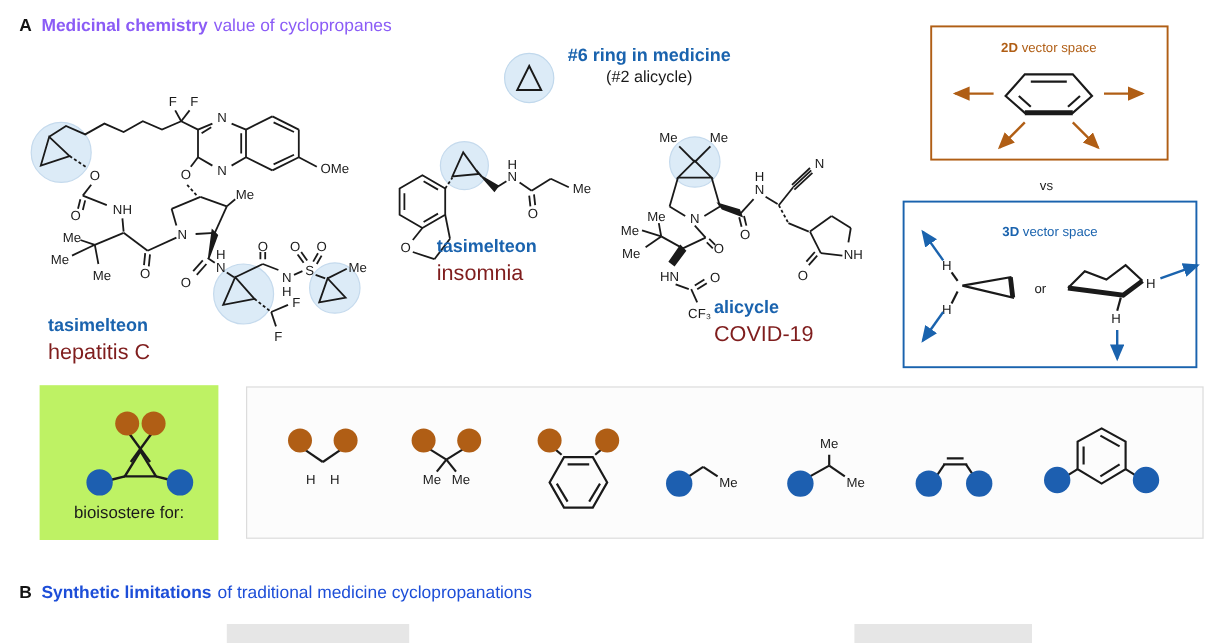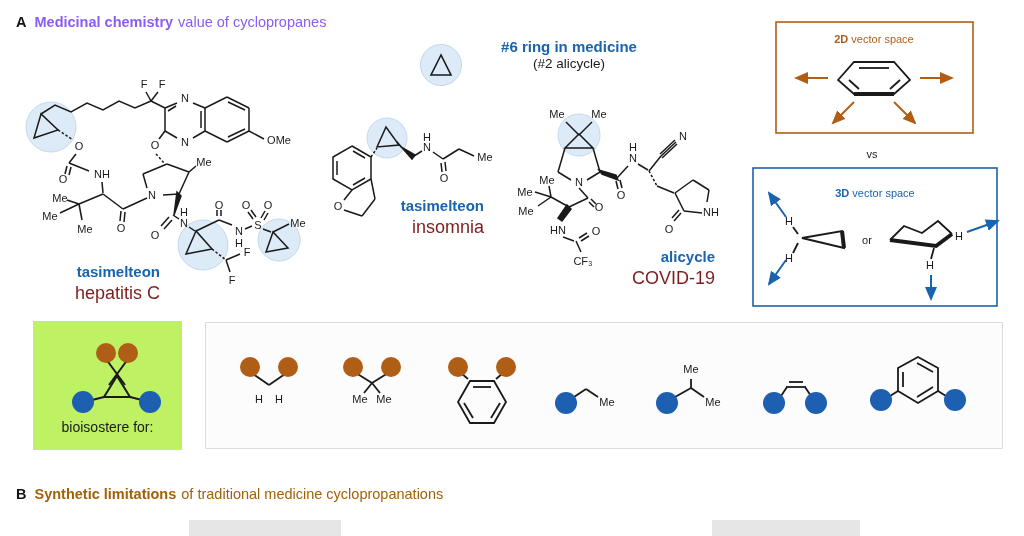--- a/index.html
+++ b/index.html
@@ -3,27 +3,27 @@
 <meta charset="utf-8">
 <style>
   html,body{margin:0;padding:0;background:#fff}
   .canvas{position:relative;width:1024px;height:536px;background:#fff;overflow:hidden;
           font-family:"Liberation Sans",sans-serif;color:#1a1a1a}
   .abs{position:absolute}
   .panel-title{font-size:14.5px;white-space:nowrap}
   .panel-label{font-weight:bold;color:#141414;margin-right:8px}
   .t-strong{font-weight:bold;margin-right:5px}
   .blue{color:#8b5cf6}
-  .orange{color:#a16207}
+  .orange{color:#1d4ed8}
   .badge-circle{width:40px;height:40px;border-radius:50%;background:#dcebf7;border:1px solid #c0d8ec;
                 display:flex;align-items:center;justify-content:center}
   .badge-text{width:170px;text-align:center;line-height:1.2}
   .badge-title{font-size:15px;font-weight:bold;color:#1a63ae}
   .badge-sub{font-size:13.5px;color:#1a1a1a}
-  .molcap{text-align:right;line-height:1.25}
+  .molcap{text-align:left;line-height:1.25}
   .molname{font-size:15px;font-weight:bold;color:#1a63ae}
   .indication{font-size:18px;color:#7f1d1d}
   .graybox{background:#bef264}
   .fragbox{background:#fcfcfc;border:1px solid #dcdcdc}
   .bio-caption{font-size:14px;color:#1a1a1a;text-align:center;width:100%}
   .bottom-stub{background:#e6e6e6}
   svg{display:block}
   svg text{font-family:"Liberation Sans",sans-serif;font-size:11px;fill:#1a1a1a}
 </style>
 </head>
@@ -33,21 +33,21 @@
 
   <div class="abs panel-title" style="left:16px;top:14px">
     <span class="panel-label">A</span><span class="t-strong blue">Medicinal chemistry</span><span class="blue">value of cyclopropanes</span>
   </div>
 
   <div class="abs badge-circle" style="left:420px;top:44px">
     <svg width="30" height="28" viewBox="0 0 30 28">
       <path d="M15 4 L5 24 L25 24 Z" fill="none" stroke="#1a1a1a" stroke-width="1.6"></path>
     </svg>
   </div>
-  <div class="abs badge-text" style="left:484px;top:38px">
+  <div class="abs badge-text" style="left:456px;top:38px">
     <div class="badge-title">#6 ring in medicine</div>
     <div class="badge-sub">(#2 alicycle)</div>
   </div>
 
   <svg class="abs" style="left:15px;top:62px" width="310" height="225" viewBox="0 0 310 225">
     <g>
       <circle cx="36" cy="65" r="25" fill="#dcebf7" stroke="#c5daed"></circle>
       <circle cx="188" cy="183" r="25" fill="#dcebf7" stroke="#c5daed"></circle>
       <circle cx="264" cy="178" r="21" fill="#dcebf7" stroke="#c5daed"></circle>
     </g>

